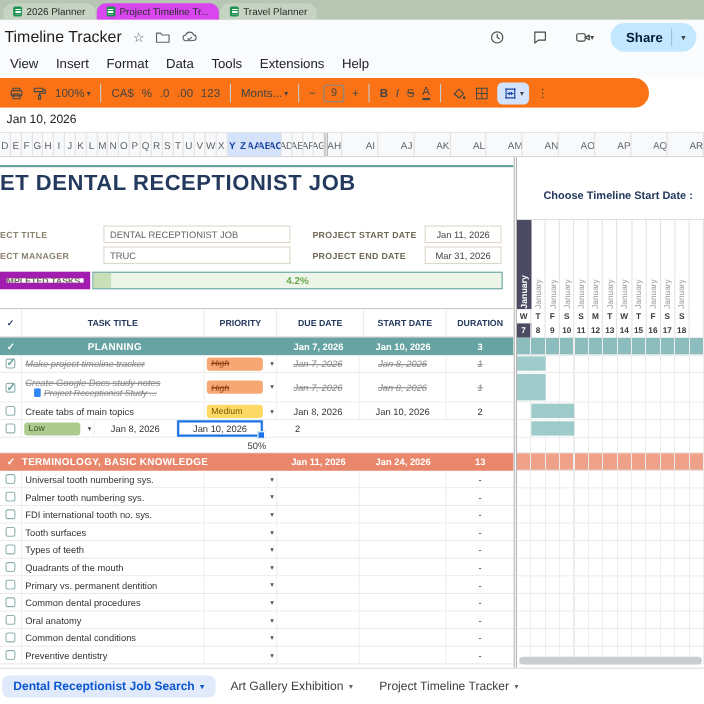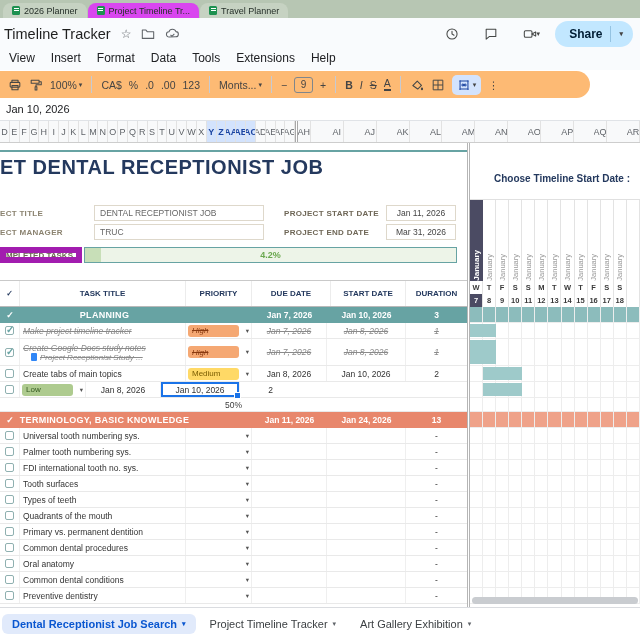--- a/index.html
+++ b/index.html
@@ -21,21 +21,21 @@
   .doc-title { font-size:14.5px; color:#1f1f1f; white-space:nowrap; }
   .hdr-ico { margin-left:10px; color:#5f6368; display:flex; align-items:center; font-size:12px; }
   .spacer { flex:1; }
   .right-icons { display:flex; align-items:center; gap:15px; padding-right:3px; }
   .share-pill { display:flex; align-items:center; height:26px; background:#c2e7ff; border-radius:13px; padding:0 10px 0 14px; color:#001d35; font-size:12px; font-weight:bold; gap:8px; }
   .share-divider { width:1px; height:16px; background:#94c3e2; }
   .menu-row { position:absolute; top:31px; left:2px; display:flex; gap:2px; }
   .menu-item { font-size:12px; color:#202124; padding:2px 7px; border-radius:4px; }
 
   
-  .toolbar { position:absolute; top:71px; left:0; width:590px; height:27px; background:#fdba74; border-radius:0 14px 14px 0; display:flex; align-items:center; padding:0 8px; gap:7px; font-size:10.5px; color:#444; overflow:hidden; }
+  .toolbar { position:absolute; top:71px; left:0; width:590px; height:27px; background:#f97316; border-radius:0 14px 14px 0; display:flex; align-items:center; padding:0 8px; gap:7px; font-size:10.5px; color:#444; overflow:hidden; }
   .tsep { width:1px; height:17px; background:#c6cad2; margin:0 2px; flex:none; }
   .tb { display:flex; align-items:center; gap:2px; flex:none; white-space:nowrap; }
   .fs-box { width:19px; height:16px; border:1px solid #80868b; border-radius:3px; display:flex; align-items:center; justify-content:center; font-size:10px; }
   .tb-b { font-weight:bold; }
   .tb-i { font-style:italic; }
   .tb-s { text-decoration:line-through; }
   .tb-a { border-bottom:2.5px solid #444; line-height:1.1; }
   .tb-active { background:#d3e3fd; border-radius:5px; padding:3px 5px; }
   .caret { font-size:7px; color:#444; }
   svg.ic { width:14px; height:14px; flex:none; }
@@ -731,21 +731,21 @@
       <div class="h-scroll"></div>
     </div>
   </div>
 
   <div class="sheet-bar">
     <div class="stab active">
       <span>Dental Receptionist Job Search</span>
       <span class="caret">▾</span>
     </div>
     <div class="stab">
+      <span>Art Gallery Exhibition</span>
+      <span class="caret">▾</span>
+    </div>
+    <div class="stab">
       <span>Project Timeline Tracker</span>
       <span class="caret">▾</span>
     </div>
-    <div class="stab">
-      <span>Art Gallery Exhibition</span>
-      <span class="caret">▾</span>
-    </div>
   </div>
 </div>
 
 </body></html>

